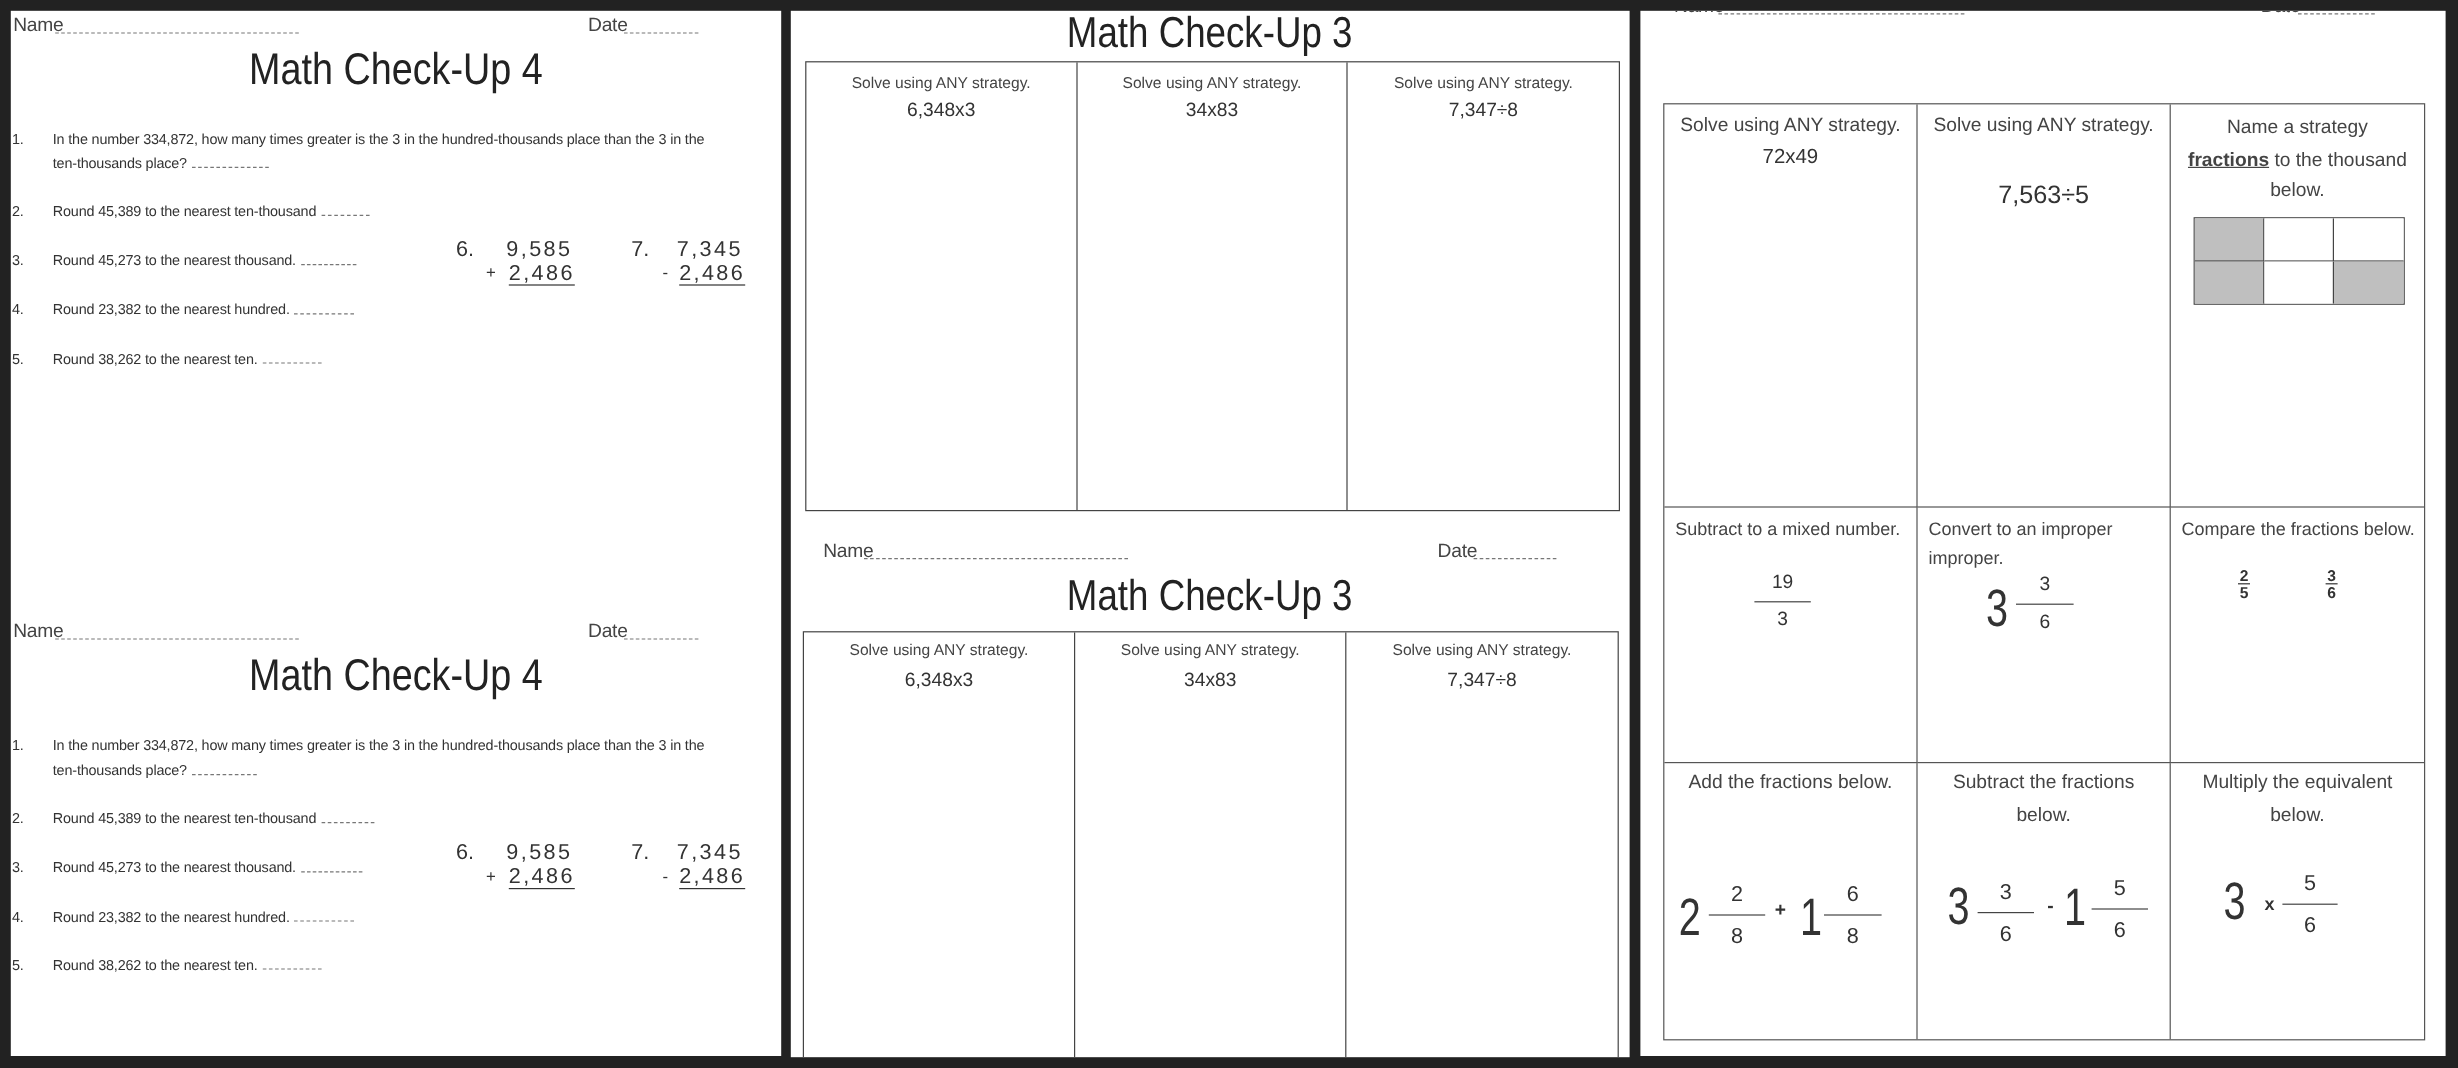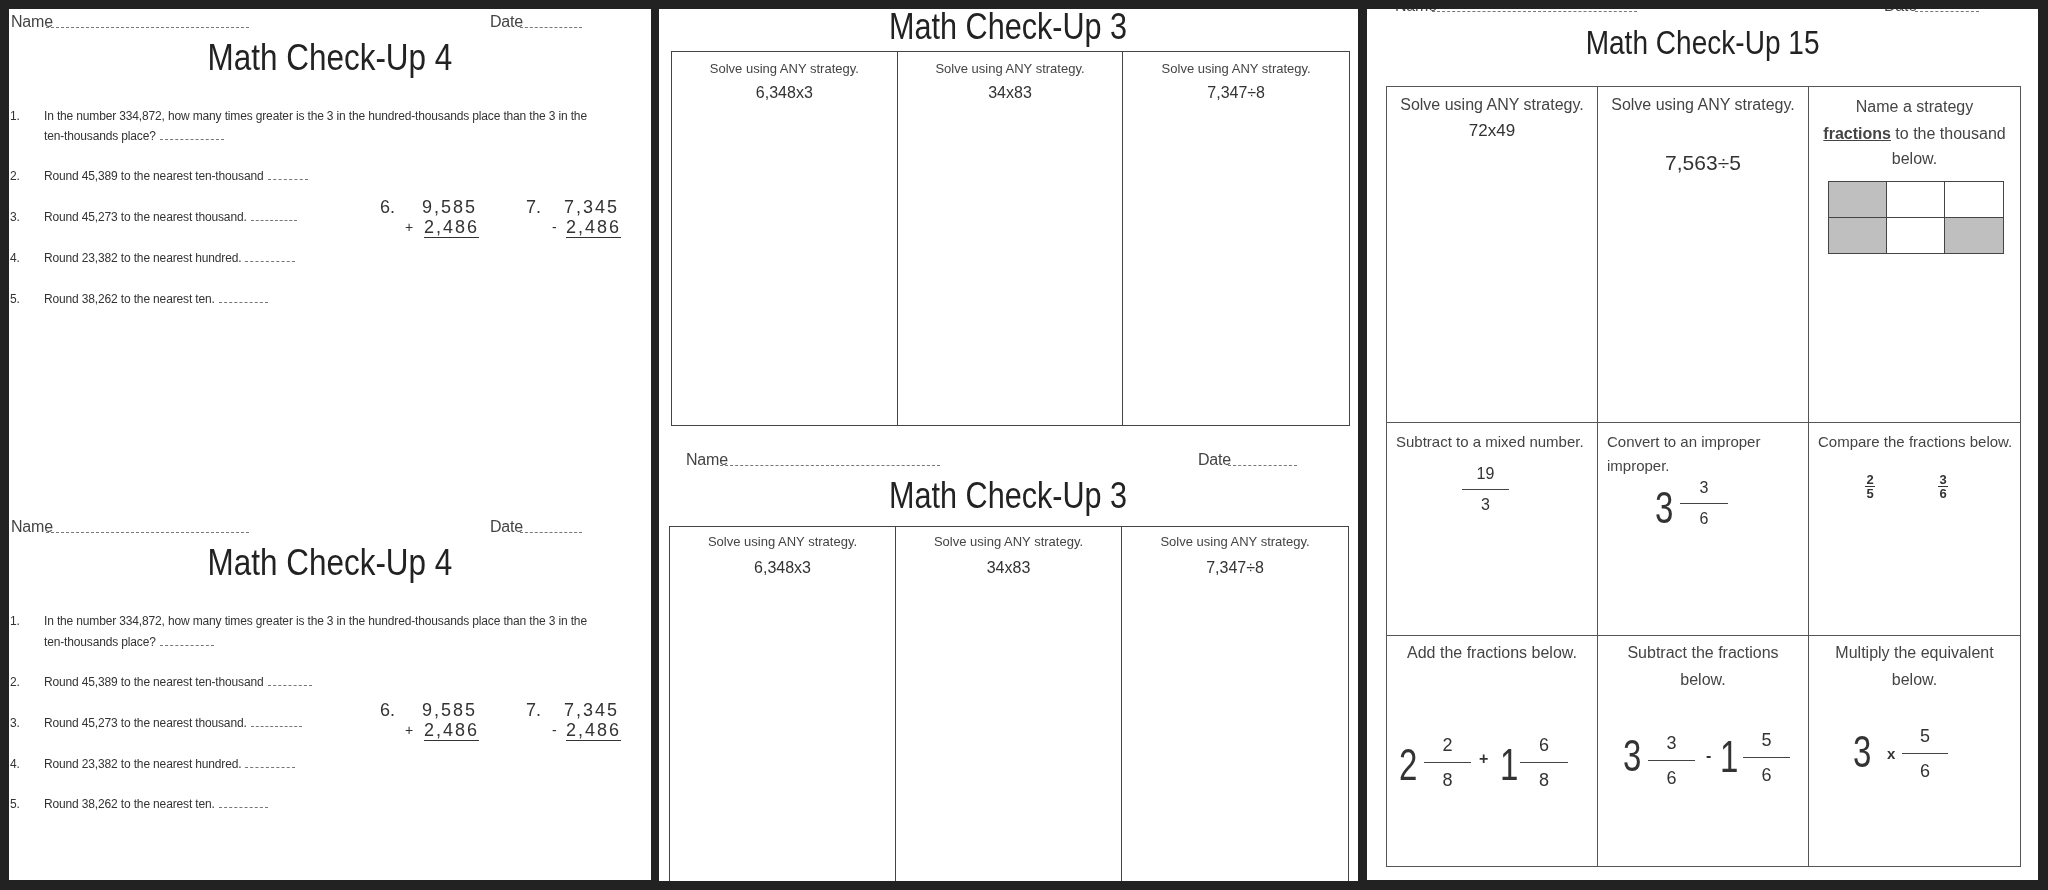--- a/index.html
+++ b/index.html
@@ -184,23 +184,20 @@
       <div class="expr">7,347÷8</div>
     </div>
   </div>
 </div>
 
 <div id="p3" class="panel">
   <span class="abs lbl" style="left:28px;top:-10px">Name</span>
   <span class="blank" style="left:65px;top:2px;width:205px"></span>
   <span class="abs lbl" style="left:517px;top:-10px">Date</span>
   <span class="blank" style="left:548px;top:2px;width:64px"></span>
-  <div class="title-row" style="top:14px;font-size:33px">
-    <span class="title">Math Check-Up 15</span>
-  </div>
 
   <div class="t3">
 
     <div class="cell">
       <div class="pc f16" style="top:7px">Solve using ANY strategy.</div>
       <div class="pc" style="top:32px;font-size:17px;line-height:24px;color:#333">72x49</div>
     </div>
     <div class="cell">
       <div class="pc f16" style="top:7px">Solve using ANY strategy.</div>
       <div class="pc" style="top:62px;font-size:21px;line-height:28px;color:#333">7,563÷5</div>
@@ -214,21 +211,21 @@
         <div class="g" style="background: rgb(255, 255, 255);"></div>
         <div class="g gc3" style="background: rgb(255, 255, 255);"></div>
         <div class="g gr2" style="background: rgb(191, 191, 191);"></div>
         <div class="g gr2" style="background: rgb(255, 255, 255);"></div>
         <div class="g gc3 gr2" style="background: rgb(191, 191, 191);"></div>
       </div>
     </div>
 
     <div class="cell">
       <div class="pl f15" style="top:9px">Subtract to a mixed number.</div>
-      <div class="frac h30" style="left:75px;top:36px;width:47px">
+      <div class="frac h30" style="left:75px;top:48px;width:47px">
         <div class="n">19</div>
         <div class="bar"></div>
         <div class="d">3</div>
       </div>
     </div>
     <div class="cell">
       <div class="pl f15" style="top:9px">Convert to an improper</div>
       <div class="pl f15" style="top:33px">improper.</div>
       <span class="whole" style="left:57px;top:63px">3</span>
       <div class="frac h30" style="left:82px;top:50px;width:48px">

